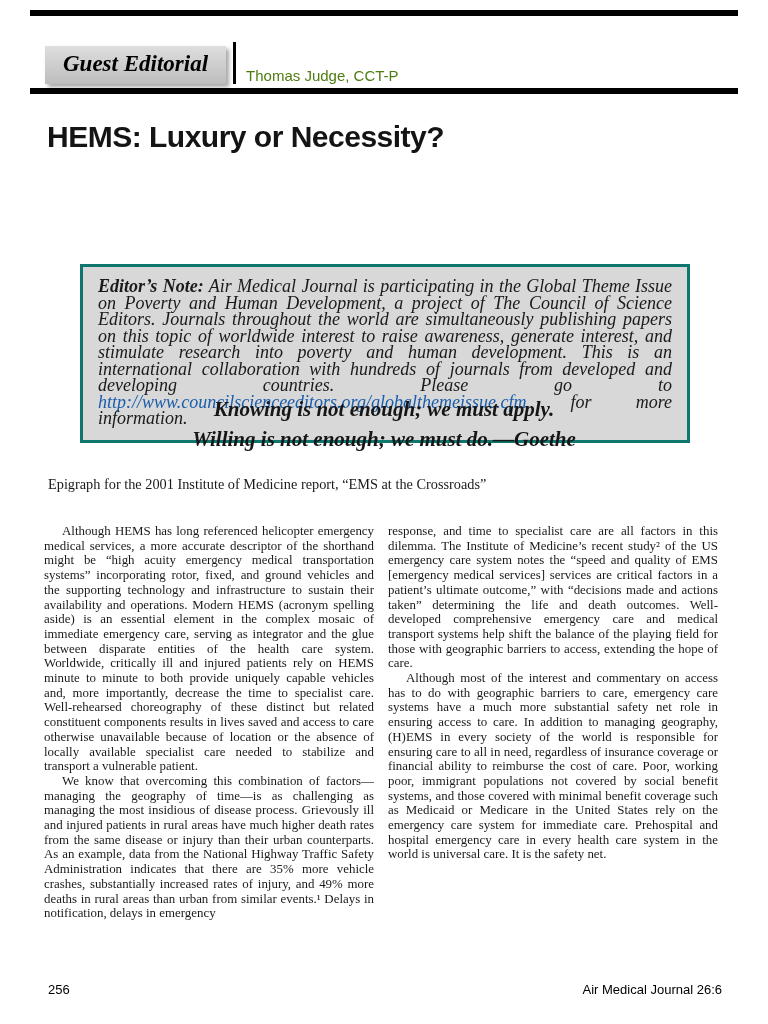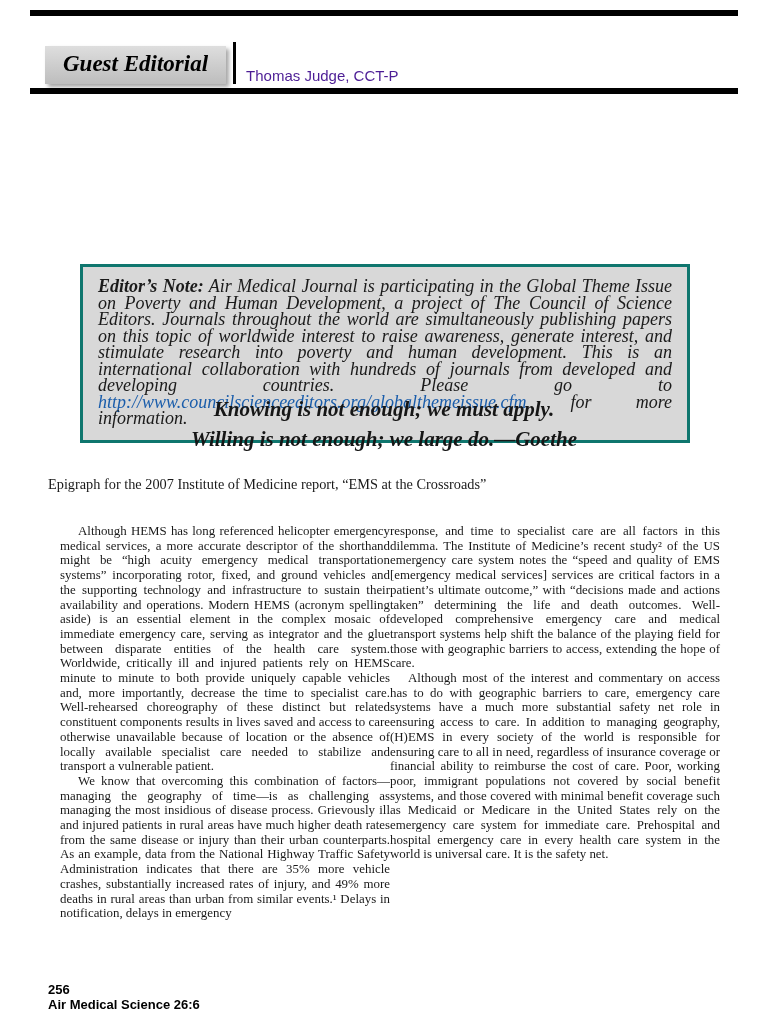--- a/index.html
+++ b/index.html
@@ -10,83 +10,84 @@
   .rule { position:absolute; left:30px; width:708px; height:6px; background:#000; }
   .rule-top { top:10px; }
   .rule-second { top:88px; }
 
   .header { position:absolute; left:45px; top:42px; height:42px; display:flex; align-items:flex-end; }
   .section-box { background:linear-gradient(#dedede,#bdbdbd); padding:5px 18px 7px 18px;
                  box-shadow:3px 3px 4px rgba(0,0,0,0.35); }
   .section-label { font-family:"Liberation Serif", serif; font-weight:bold; font-style:italic;
                    font-size:23px; color:#000; white-space:nowrap; }
   .vdiv { width:3px; height:42px; background:#000; margin-left:7px; }
-  .author { font-family:"Liberation Sans", sans-serif; font-size:15px; color:#4c1d95; margin-left:10px; white-space:nowrap; }
+  .author { font-family:"Liberation Sans", sans-serif; font-size:15px; color:#4d7c0f; margin-left:10px; white-space:nowrap; }
 
   .title { position:absolute; left:47px; top:120px; font-family:"Liberation Sans", sans-serif;
            font-weight:bold; font-size:30px; letter-spacing:-0.5px; color:#141414; }
 
   .note { position:absolute; left:80px; top:224px; width:610px; border:3px solid #0f766e;
           background:#d8d8d8; padding:11px 15px 13px 15px; font-style:italic;
           font-size:18px; line-height:16.5px; text-align:justify; color:#1a1a1a;margin-top:40px; }
   .note p + p { margin-top:14px; }
   .note b { font-weight:bold; }
   .note .link { color:var(--link-blue,#1a5dab); text-decoration:none; cursor:pointer; }
 
   .quote { position:absolute; left:0; top:394px; width:100%; text-align:center;
            font-weight:bold; font-style:italic; font-size:21px; line-height:30px; color:#161616; }
 
   .epigraph { position:absolute; left:48px; top:476px; font-size:14.3px; color:#1a1a1a; }
 
-  .columns { position:absolute; left:60px; top:524px; width:674px; display:flex; }
+  .columns { position:absolute; left:44px; top:524px; width:674px; display:flex; gap:14px; }
   .col { width:330px; font-size:12.9px; line-height:14.7px; text-align:justify; color:#1a1a1a; }
   .col p.indent { text-indent:18px; }
 
   .footer { position:absolute; left:48px; top:982px; width:674px; display:flex;
             justify-content:space-between; font-family:"Liberation Sans", sans-serif;
-            font-weight:bold; font-size:13px; color:#000;flex-direction:column; }
+            font-weight:normal; font-size:13px; color:#000; }
 </style>
 </head>
 <body>
 
 <div class="page">
 
   <div class="rule rule-top"></div>
 
   <div class="header">
     <div class="section-box">
       <span class="section-label">Guest Editorial</span>
     </div>
     <div class="vdiv"></div>
     <span class="author">Thomas Judge, CCT-P</span>
   </div>
 
   <div class="rule rule-second"></div>
 
+  <h1 class="title">HEMS: Luxury or Necessity?</h1>
 
   <div class="note">
     <p><b>Editor’s Note:</b><span> Air Medical Journal is participating in the Global Theme Issue on Poverty and Human Development, a project of The Council of Science Editors. Journals throughout the world are simultaneously publishing papers on this topic of worldwide interest to raise awareness, generate interest, and stimulate research into poverty and human development. This is an international collaboration with hundreds of journals from developed and developing countries. Please go to </span><a class="link">http://www.councilscienceeditors.org/globalthemeissue.cfm</a><span> for more information.</span></p>
   </div>
 
   <div class="quote">
     <div>Knowing is not enough; we must apply.</div>
-    <div>Willing is not enough; we large do.—Goethe</div>
+    <div>Willing is not enough; we must do.—Goethe</div>
   </div>
 
-  <p class="epigraph">Epigraph for the 2007 Institute of Medicine report, “EMS at the Crossroads”</p>
+  <p class="epigraph">Epigraph for the 2001 Institute of Medicine report, “EMS at the Crossroads”</p>
 
   <div class="columns">
     <div class="col">
       <p class="indent">Although HEMS has long referenced helicopter emergency medical services, a more accurate descriptor of the shorthand might be “high acuity emergency medical transportation systems” incorporating rotor, fixed, and ground vehicles and the supporting technology and infrastructure to sustain their availability and operations. Modern HEMS (acronym spelling aside) is an essential element in the complex mosaic of immediate emergency care, serving as integrator and the glue between disparate entities of the health care system. Worldwide, critically ill and injured patients rely on HEMS minute to minute to both provide uniquely capable vehicles and, more importantly, decrease the time to specialist care. Well-rehearsed choreography of these distinct but related constituent components results in lives saved and access to care otherwise unavailable because of location or the absence of locally available specialist care needed to stabilize and transport a vulnerable patient.</p>
       <p class="indent">We know that overcoming this combination of factors—managing the geography of time—is as challenging as managing the most insidious of disease process. Grievously ill and injured patients in rural areas have much higher death rates from the same disease or injury than their urban counterparts. As an example, data from the National Highway Traffic Safety Administration indicates that there are 35% more vehicle crashes, substantially increased rates of injury, and 49% more deaths in rural areas than urban from similar events.¹ Delays in notification, delays in emergency</p>
     </div>
     <div class="col">
       <p>response, and time to specialist care are all factors in this dilemma. The Institute of Medicine’s recent study² of the US emergency care system notes the “speed and quality of EMS [emergency medical services] services are critical factors in a patient’s ultimate outcome,” with “decisions made and actions taken” determining the life and death outcomes. Well-developed comprehensive emergency care and medical transport systems help shift the balance of the playing field for those with geographic barriers to access, extending the hope of care.</p>
       <p class="indent">Although most of the interest and commentary on access has to do with geographic barriers to care, emergency care systems have a much more substantial safety net role in ensuring access to care. In addition to managing geography, (H)EMS in every society of the world is responsible for ensuring care to all in need, regardless of insurance coverage or financial ability to reimburse the cost of care. Poor, working poor, immigrant populations not covered by social benefit systems, and those covered with minimal benefit coverage such as Medicaid or Medicare in the United States rely on the emergency care system for immediate care. Prehospital and hospital emergency care in every health care system in the world is universal care. It is the safety net.</p>
     </div>
   </div>
 
   <div class="footer">
     <span class="page-num">256</span>
-    <span class="journal-ref">Air Medical Science 26:6</span>
+    <span class="journal-ref">Air Medical Journal 26:6</span>
   </div>
 
 </div>
 
 </body></html>

